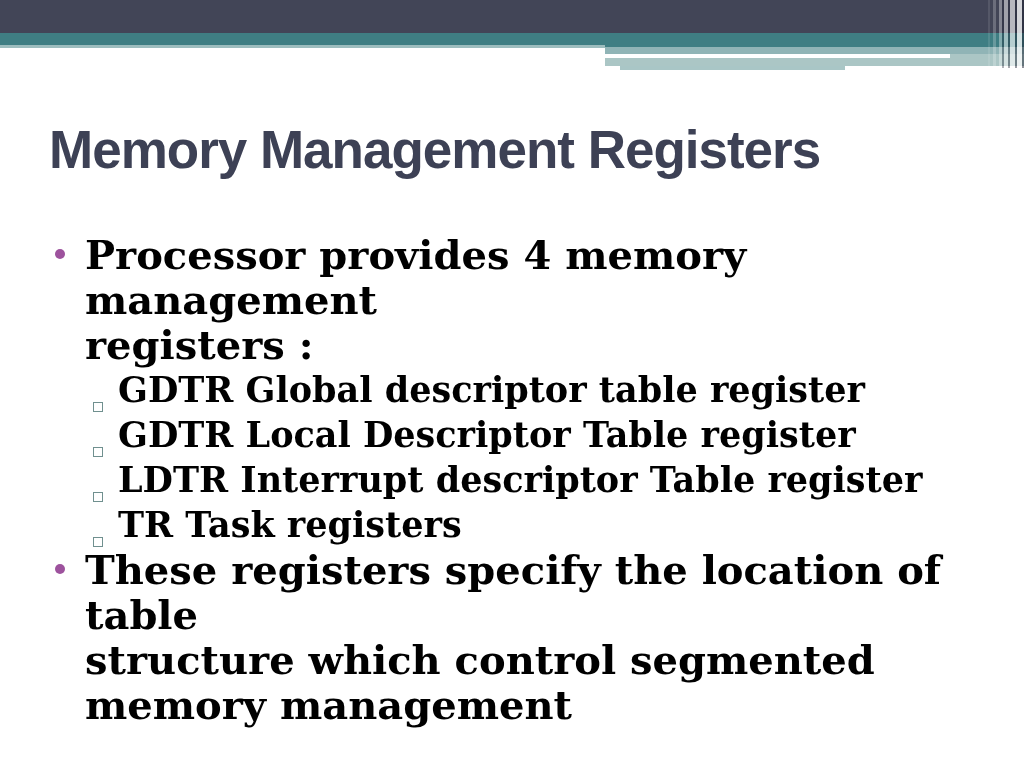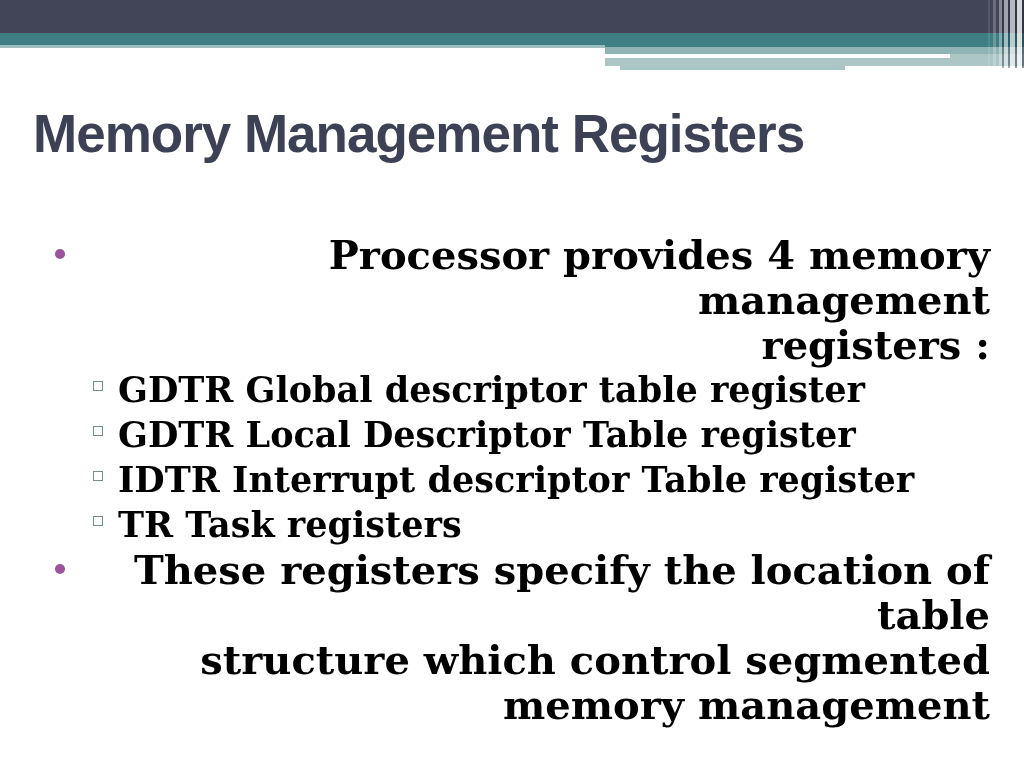--- a/index.html
+++ b/index.html
@@ -30,21 +30,21 @@
       rgba(255,255,255,0.35) 11px 14px, rgba(30,34,50,0.35) 14px 16px,
       rgba(255,255,255,0.50) 16px 20px, rgba(30,34,50,0.40) 20px 22px,
       rgba(255,255,255,0.62) 22px 27px, rgba(30,34,50,0.45) 27px 29px,
       rgba(255,255,255,0.78) 29px 34px, rgba(30,34,50,0.50) 34px 36px);
   }
 
   
   .title {
     position:absolute;
     left:33px; top:104px;
-    margin:0;
+    margin:16px;
     width:960px;
     font-size:53px;
     line-height:60px;
     font-weight:600;
     letter-spacing:-1px;
     color:var(--title-text, #3d4155);
     font-family:"Liberation Sans", sans-serif;
   }
 
   
@@ -52,32 +52,32 @@
     position:absolute;
     left:0; top:232px;
     width:1000px;
     color:var(--body-text, #000000);
     font-family:"DejaVu Serif", "Liberation Serif", serif;
     font-weight:bold;
   }
   .row { display:flex; align-items:flex-start; }
   .row .txt { white-space:pre-line; }
 
-  .l1 { padding-left:55px;text-align:right; }
+  .l1 { padding-left:55px; }
   .l1 .marker { flex:0 0 30px; }
   .l1 .txt { font-size:40px; line-height:45px; width:905px; }
   .dot {
     display:block;
     width:10px; height:10px;
     margin-top:17px;
     border-radius:50%;
     background:var(--bullet-dot, #9d529d);
   }
 
-  .l2 { padding-left:93px; }
+  .l2 { padding-left:93px;align-items:flex-end; }
   .l2 .marker { flex:0 0 25px; }
   .l2 .txt { font-size:35px; line-height:45px; width:880px; }
   .sq {
     display:block;
     width:8px; height:8px;
     margin-top:14px;
     background:#ffffff;
     border:1.5px solid var(--sub-square-border, #70908f);
   }
 </style>
@@ -122,21 +122,21 @@
       <span class="marker">
           <span class="sq"></span>
         </span>
       <span class="txt">GDTR Local Descriptor Table register</span>
     </div>
 
     <div class="row l2">
       <span class="marker">
           <span class="sq"></span>
         </span>
-      <span class="txt">IDTR Interrupt descriptor Table register</span>
+      <span class="txt">LDTR Interrupt descriptor Table register</span>
     </div>
 
     <div class="row l2">
       <span class="marker">
           <span class="sq"></span>
         </span>
       <span class="txt">TR Task registers</span>
     </div>
 
     <div class="row l1">

